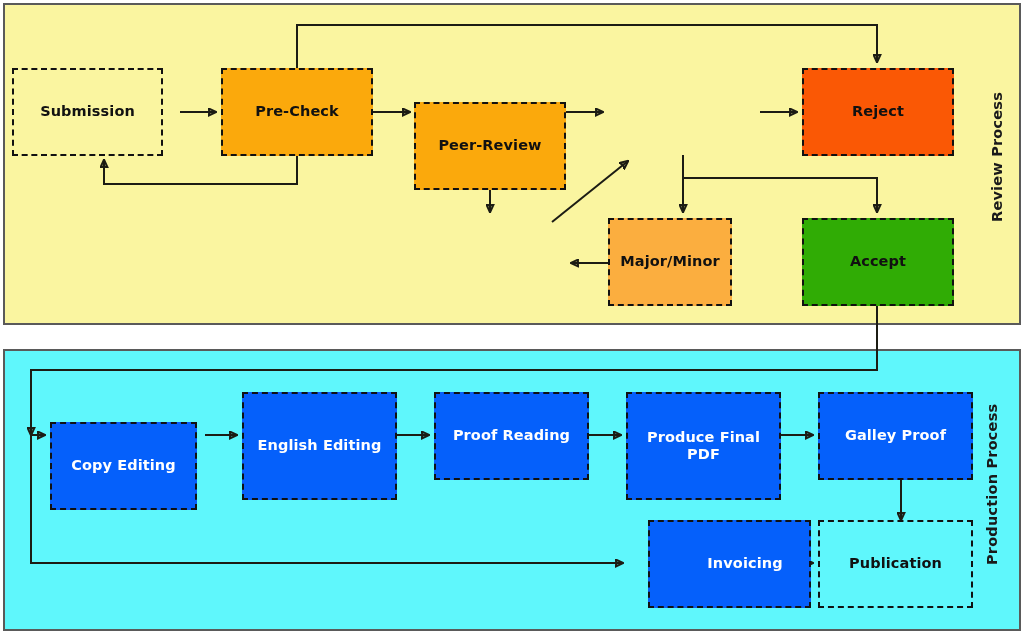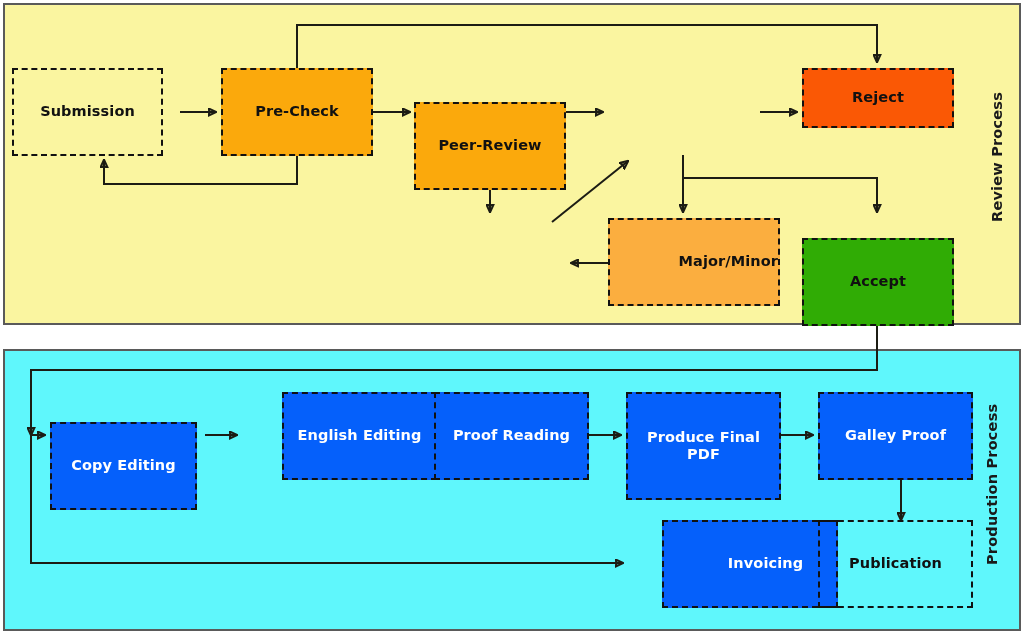--- a/index.html
+++ b/index.html
@@ -158,54 +158,54 @@
 
   <div class="node n-orange" style="left:221px; top:68px; width:152px; height:88px;justify-content:center;">
     <span>Pre-Check</span>
   </div>
 
   <div class="node n-orange" style="left:414px; top:68px; width:152px; height:88px;margin-top:34px;">
     <span>Peer-Review</span>
   </div>
 
 
-  <div class="node n-red" style="left:802px; top:68px; width:152px; height:60px;">
+  <div class="node n-red" style="left:802px; top:68px; width:152px; height:88px;">
     <span>Reject</span>
   </div>
 
 
-  <div class="node n-lorange" style="left:608px; top:218px; width:172px; height:88px;justify-content:flex-end;">
+  <div class="node n-lorange" style="left:608px; top:218px; width:124px; height:88px;">
     <span>Major/Minor</span>
   </div>
 
-  <div class="node n-green" style="left:802px; top:218px; width:152px; height:88px;margin-top:20px;">
+  <div class="node n-green" style="left:802px; top:218px; width:152px; height:88px;">
     <span>Accept</span>
   </div>
 
   <div class="node n-blue" style="left:50px; top:392px; width:147px; height:88px;margin-top:30px;">
     <span>Copy Editing</span>
   </div>
 
-  <div class="node n-blue" style="left:242px; top:392px; width:155px; height:88px;margin-left:40px;">
+  <div class="node n-blue" style="left:242px; top:392px; width:155px; height:108px;">
     <span>English Editing</span>
   </div>
 
   <div class="node n-blue" style="left:434px; top:392px; width:155px; height:88px;">
     <span>Proof Reading</span>
   </div>
 
   <div class="node n-blue" style="left:626px; top:392px; width:155px; height:108px;">
     <span style="max-width:120px;">Produce Final PDF</span>
   </div>
 
   <div class="node n-blue" style="left:818px; top:392px; width:155px; height:88px;">
     <span>Galley Proof</span>
   </div>
 
-  <div class="node n-blue" style="left:662px; top:520px; width:176px; height:88px;padding-left:31px;">
+  <div class="node n-blue" style="left:648px; top:520px; width:163px; height:88px;padding-left:31px;">
     <span>Invoicing</span>
   </div>
 
   <div class="node n-open" style="left:818px; top:520px; width:155px; height:88px;">
     <span>Publication</span>
   </div>
 
 </div>
 
 </body></html>

